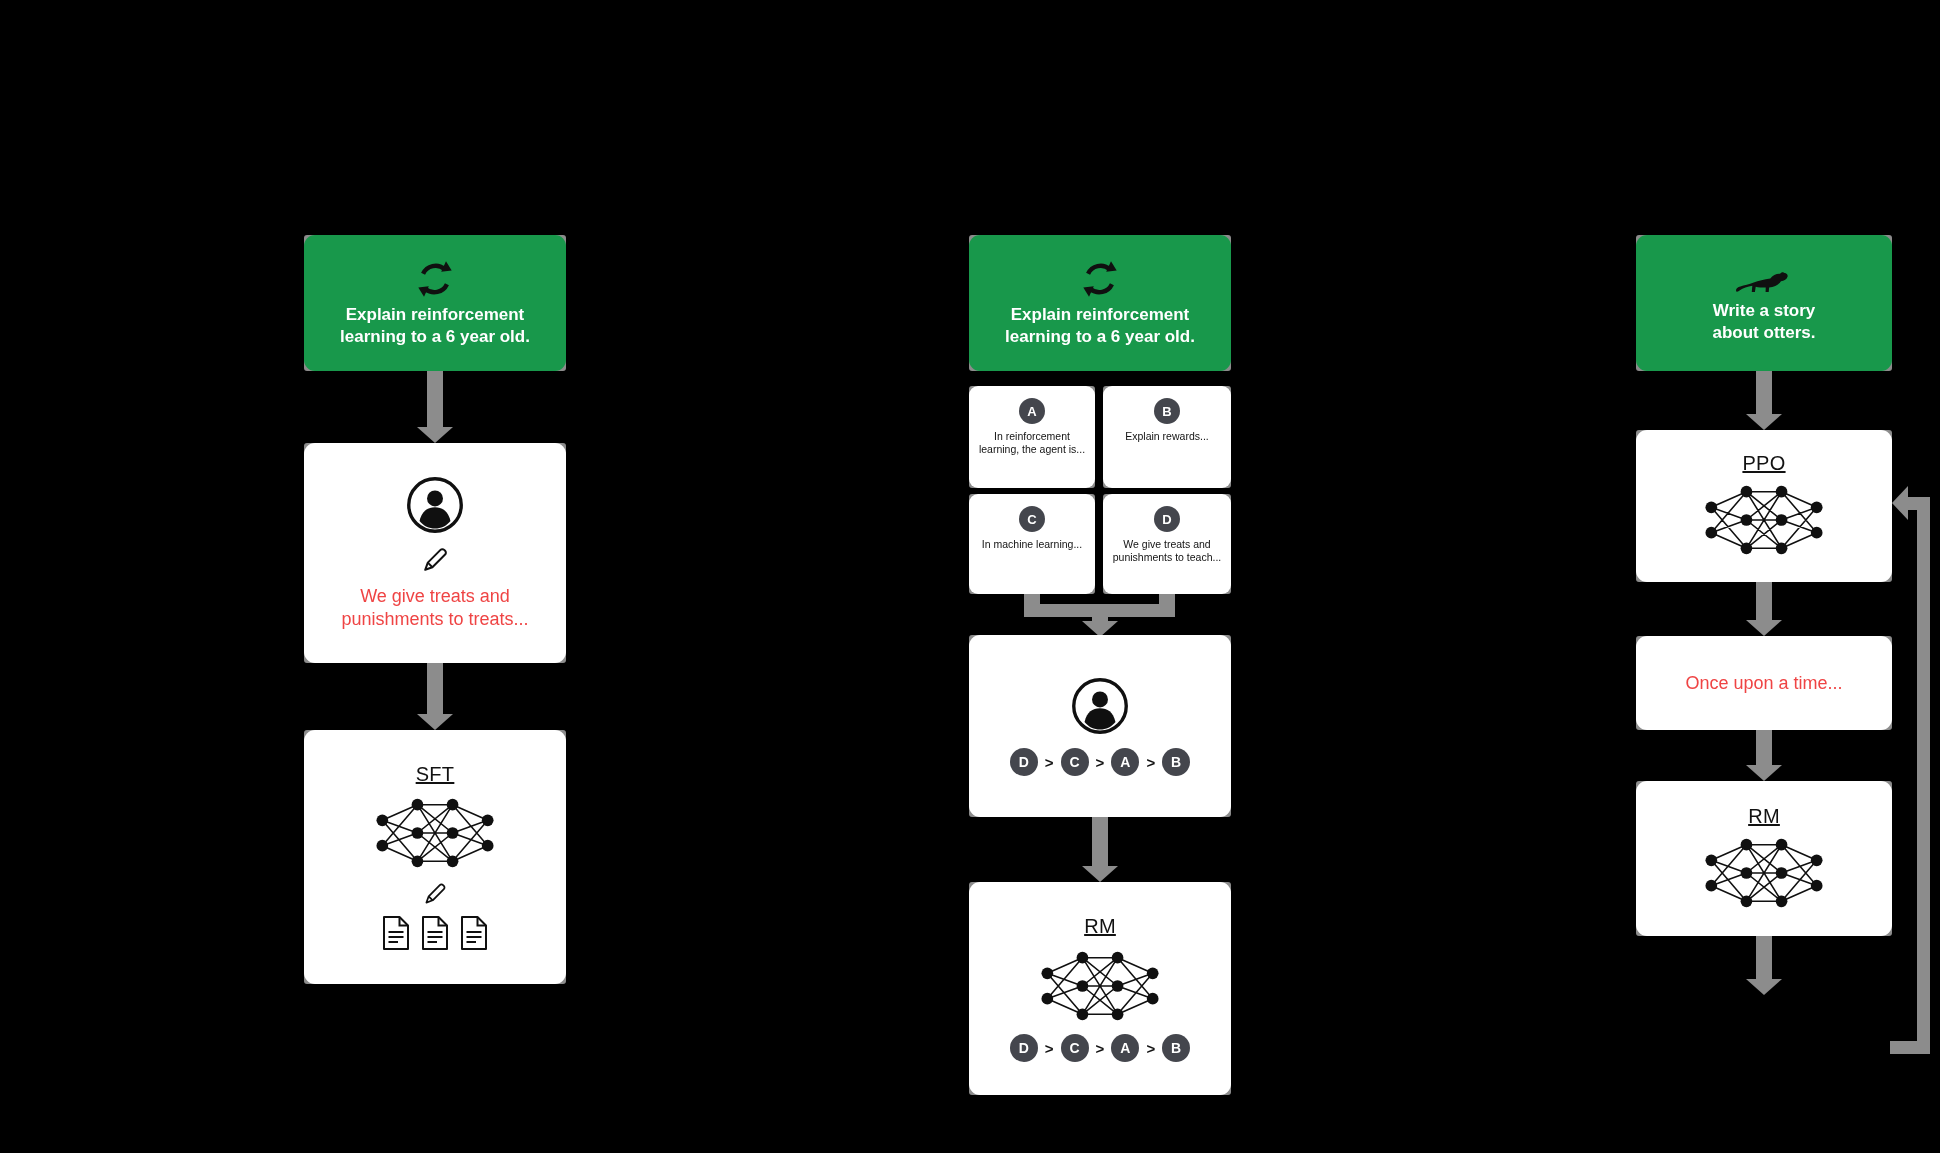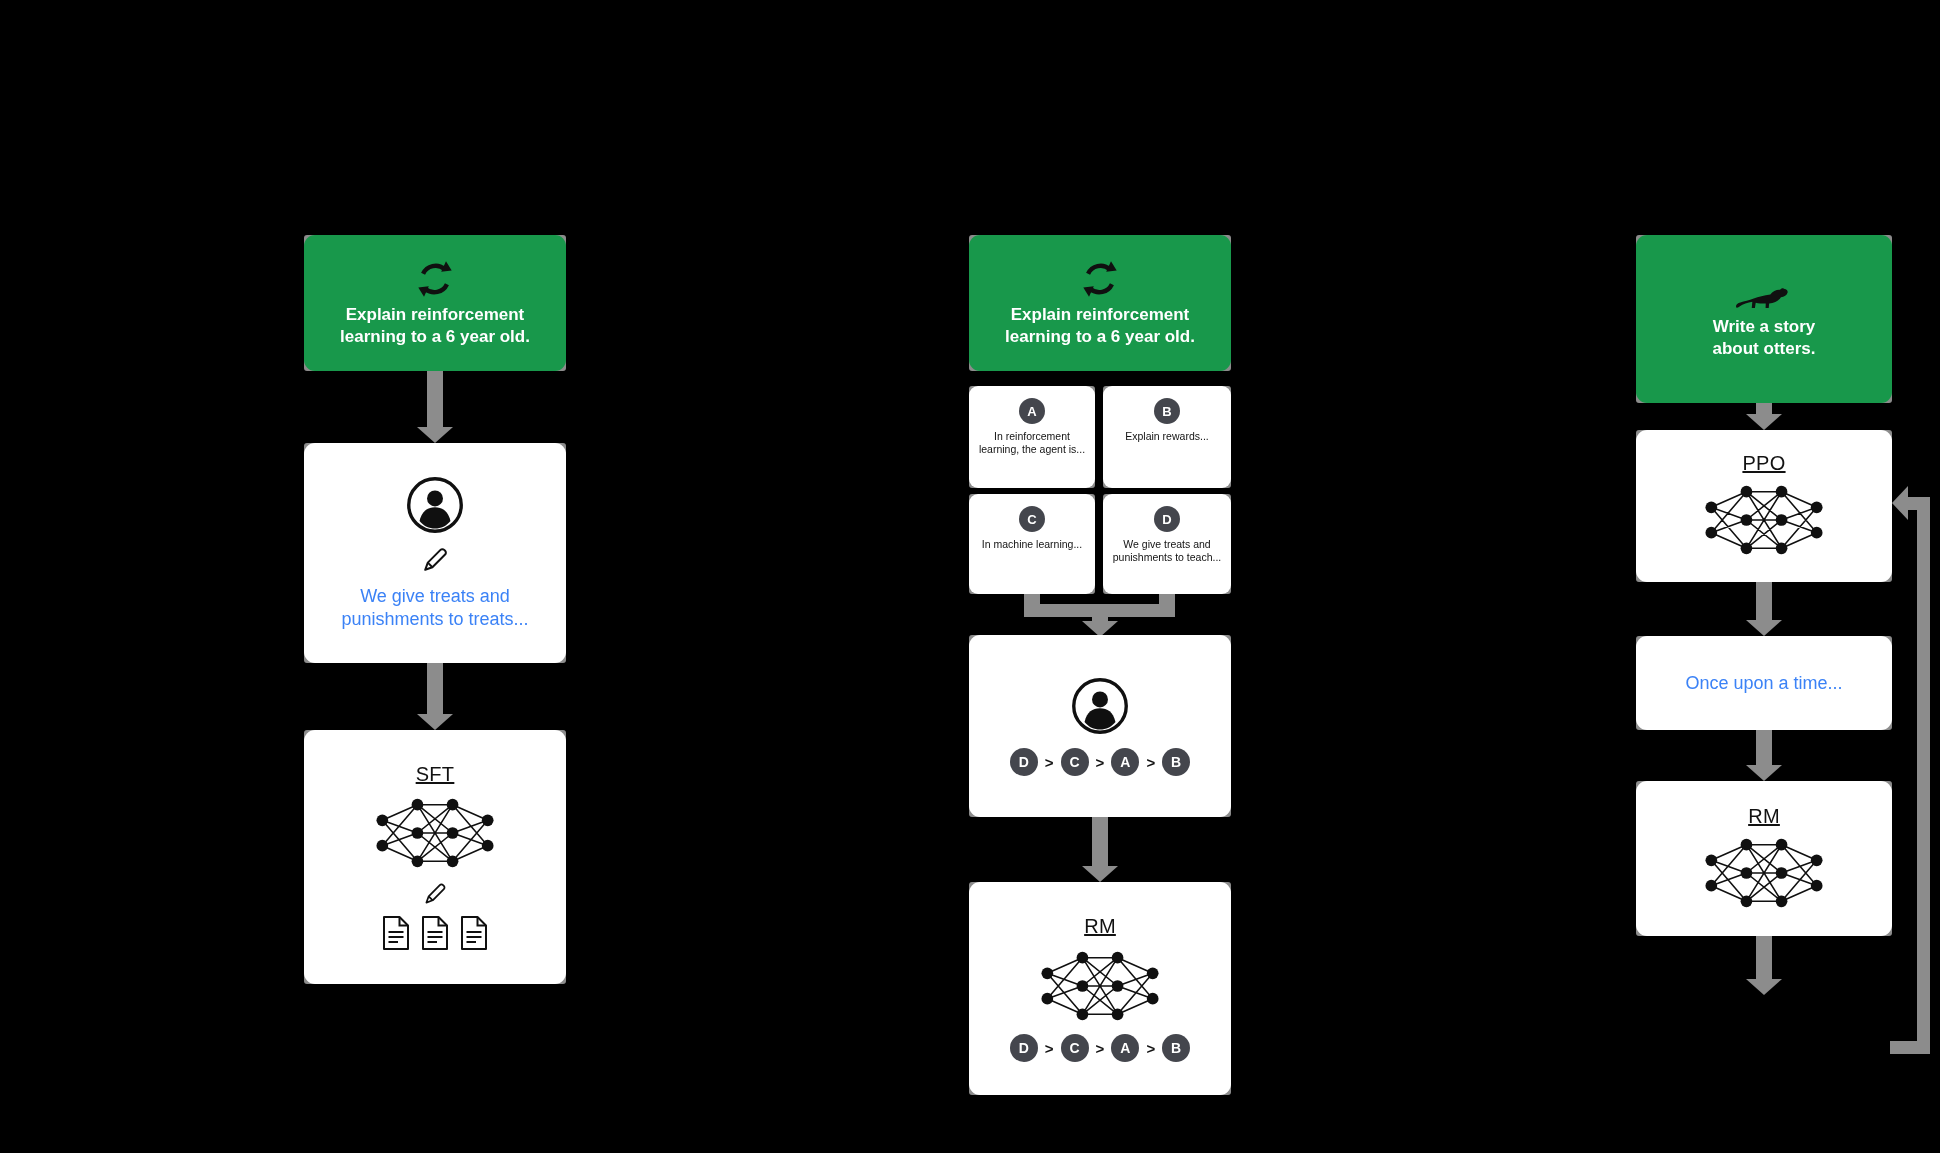--- a/index.html
+++ b/index.html
@@ -7,21 +7,21 @@
   .stage { position:relative; width:1940px; height:1153px; background:#000000; overflow:hidden; }
 
   
   .sbox { position:absolute; background:#8c8c8c; border-radius:3px; }
   .inner { position:absolute; inset:0; border-radius:11px; display:flex; flex-direction:column;
            align-items:center; justify-content:center; text-align:center; gap:6px; }
   .green-i { background:#18984b; color:#ffffff; }
   .white-i { background:#ffffff; color:#121212; }
 
   .gline  { font-size:17px; line-height:22px; font-weight:600; }
-  .bline  { font-size:18px; line-height:23px; font-weight:500; color:#3b82f6; }
+  .bline  { font-size:18px; line-height:23px; font-weight:500; color:#ef4444; }
   .mlabel { font-size:20px; font-weight:500; letter-spacing:.3px; color:#121212;text-decoration:underline; }
 
   .bar { position:absolute; background:#8c8c8c; }
   .ah-down { position:absolute; width:0; height:0;
              border-left:18px solid transparent; border-right:18px solid transparent;
              border-top:16px solid #8c8c8c; }
   .ah-left { position:absolute; width:0; height:0;
              border-top:17px solid transparent; border-bottom:17px solid transparent;
              border-right:16px solid #8c8c8c; }
 
@@ -241,21 +241,21 @@
         <span class="gt">&gt;</span>
         <span class="badge b28">C</span>
         <span class="gt">&gt;</span>
         <span class="badge b28">A</span>
         <span class="gt">&gt;</span>
         <span class="badge b28">B</span>
       </div>
     </div>
   </div>
 
-  <div class="sbox" style="left:1636px;top:235px;width:256px;height:168px">
+  <div class="sbox" style="left:1636px;top:235px;width:256px;height:136px">
     <div class="inner green-i" style="gap:2px">
       <svg class="ic-otter">
           <use href="#sym-otter"></use>
         </svg>
       <div>
         <div class="gline">Write a story</div>
         <div class="gline">about otters.</div>
       </div>
     </div>
   </div>

